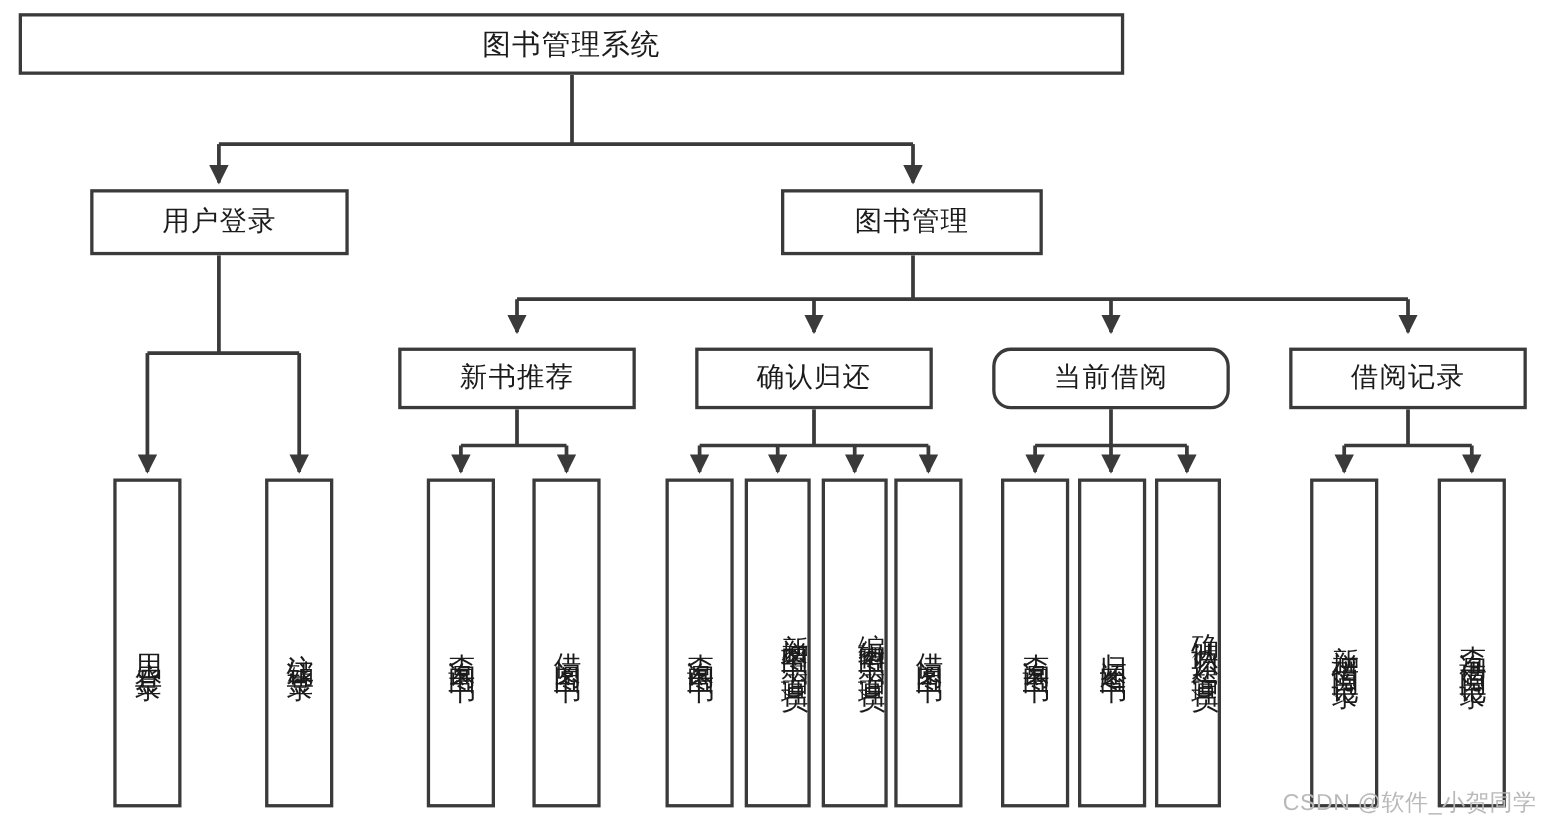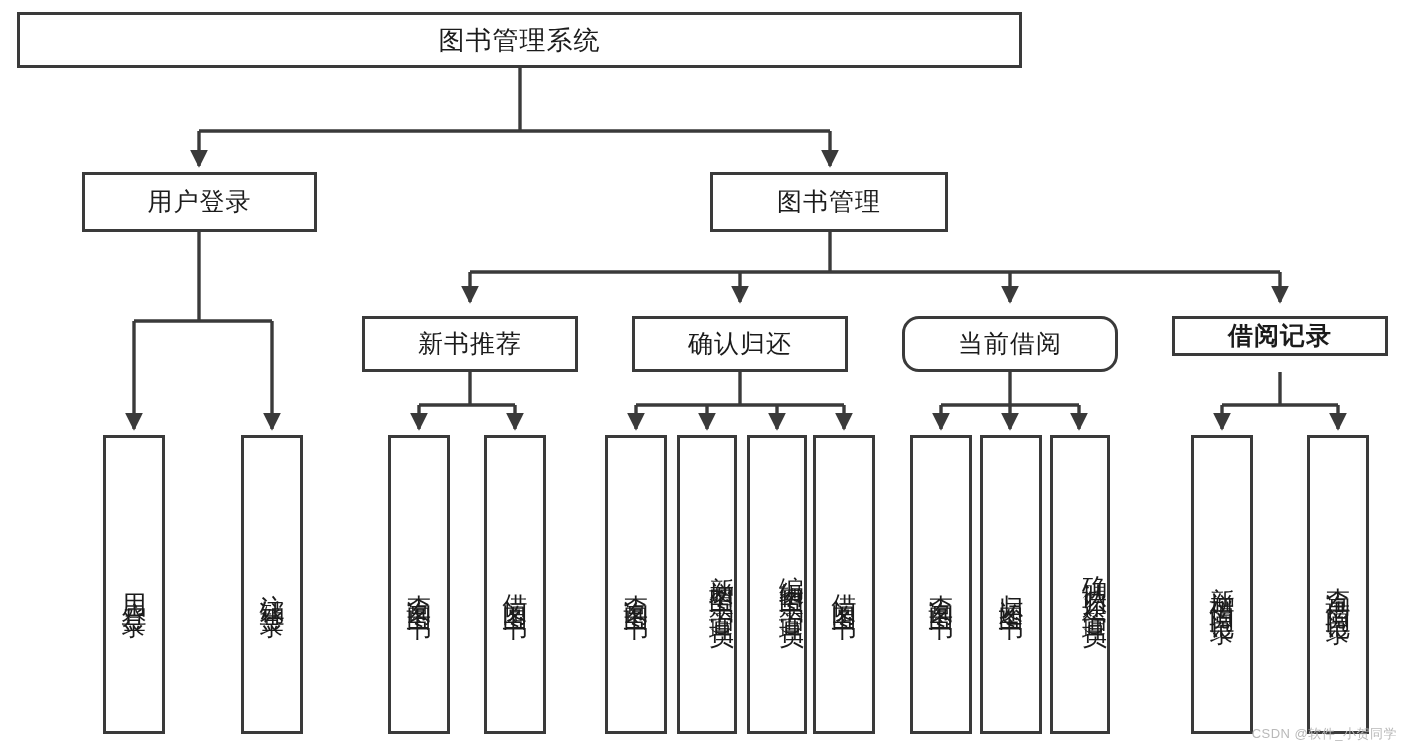--- a/index.html
+++ b/index.html
@@ -57,21 +57,21 @@
   .node.vert.top-align {
     align-items: flex-start;
   }
   .node.vert.mid-align {
     align-items: center;
   }
   .watermark {
     position: absolute;
     right: 8px;
     bottom: 4px;
-    font-size: 13px;
+    font-size: 21px;
     color: #b9b9b9;
     white-space: nowrap;
     letter-spacing: 0.5px;
   }
 </style>
 </head>
 <body>
 
 <div id="canvas">
 
@@ -131,21 +131,21 @@
   <div class="node horiz" style="left:82px; top:172px; width:235px; height:60px;">用户登录</div>
 
   <div class="node horiz" style="left:362px; top:316px; width:216px; height:56px;">新书推荐</div>
 
   <div class="node horiz" style="left:710px; top:172px; width:238px; height:60px;">图书管理</div>
 
   <div class="node horiz" style="left:632px; top:316px; width:216px; height:56px;">确认归还</div>
 
   <div class="node horiz" style="left:902px; top:316px; width:216px; height:56px;border-radius:17px;">当前借阅</div>
 
-  <div class="node horiz" style="left:1172px; top:316px; width:216px; height:40px;font-weight:bold;">借阅记录</div>
+  <div class="node horiz" style="left:1172px; top:316px; width:216px; height:56px;">借阅记录</div>
 
   <div class="node vert mid-align" style="left:103px; top:435px; width:62px; height:299px;">用户登录</div>
 
   <div class="node vert mid-align" style="left:241px; top:435px; width:62px; height:299px;">注销登录</div>
 
   <div class="node vert mid-align" style="left:388px; top:435px; width:62px; height:299px;">查询图书</div>
 
   <div class="node vert mid-align" style="left:484px; top:435px; width:62px; height:299px;">借阅图书</div>
 
   <div class="node vert mid-align" style="left:605px; top:435px; width:62px; height:299px;">查询图书</div>

